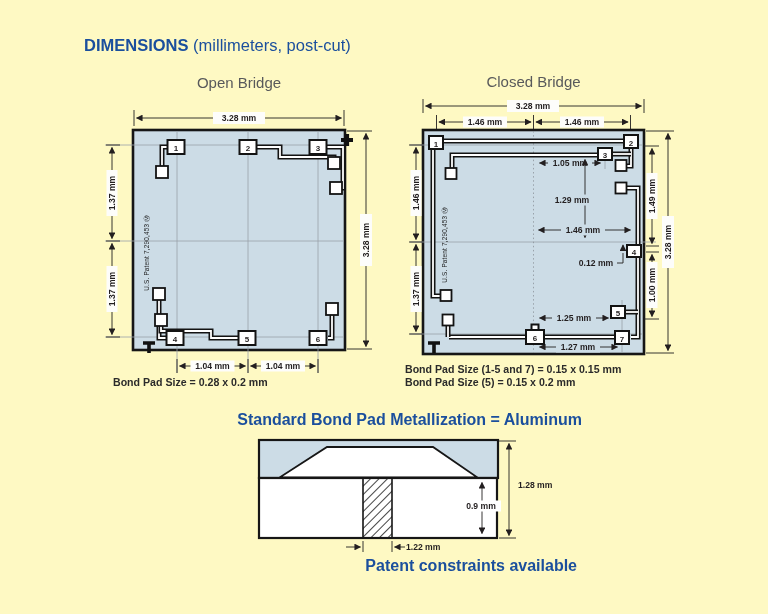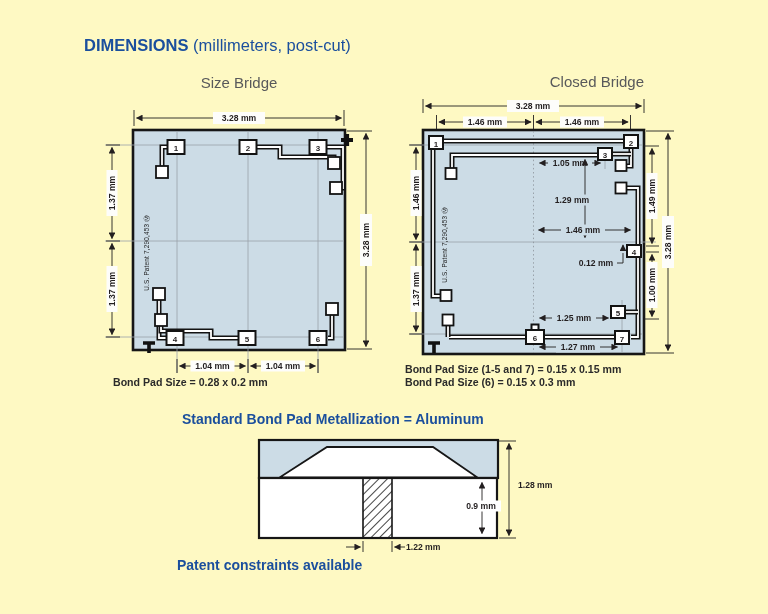--- a/index.html
+++ b/index.html
@@ -4,21 +4,21 @@
 <style>
   html,body{margin:0;padding:0;}
   body{background:#ffffff;}
   #stage{position:relative;width:768px;height:614px;background:#fef9c3;overflow:hidden;
          font-family:"Liberation Sans",sans-serif;}
   .abs{position:absolute;}
   #page-title{left:84px;top:36px;font-size:16.5px;color:#1b4f9d;white-space:nowrap;}
   #page-title .t-main{font-weight:bold;}
   .die-heading{font-size:15px;color:#58595b;text-align:center;}
   .caption{font-size:10.6px;font-weight:bold;color:#2b2b2b;line-height:13px;}
-  .blue-heading{font-size:14px;font-weight:bold;color:#1b4f9d;text-align:left;}
+  .blue-heading{font-size:16px;font-weight:bold;color:#1b4f9d;text-align:right;}
   svg{position:absolute;left:0;top:0;}
   svg text{font-family:"Liberation Sans",sans-serif;fill:#231f20;}
   .dim-label{font-size:8.6px;font-weight:bold;}
   .pad-num{font-size:8px;font-weight:bold;text-anchor:middle;}
   .patent{font-size:6.4px;letter-spacing:.2px;text-anchor:middle;fill:#1c1c1c;}
   .die{fill:#ccdce6;stroke:#161616;stroke-width:2.6;}
   .gray{stroke:#9aa1a8;stroke-width:0.8;}
   .dash{stroke:#8b939a;stroke-width:0.8;stroke-dasharray:1.5,2.6;}
   .dim{stroke:#231f20;stroke-width:0.9;fill:none;}
   .tick{stroke:#231f20;stroke-width:0.9;}
@@ -32,22 +32,22 @@
 </style>
 </head>
 <body>
 
 <div id="stage">
 
   <div id="page-title" class="abs">
     <span class="t-main">DIMENSIONS</span><span> (millimeters, post-cut)</span>
   </div>
 
-  <div class="abs die-heading" style="left:133px;top:74px;width:212px;">Size Bridge</div>
-  <div class="abs die-heading" style="left:423px;top:73px;width:221px;text-align:right;">Closed Bridge</div>
+  <div class="abs die-heading" style="left:133px;top:74px;width:212px;">Open Bridge</div>
+  <div class="abs die-heading" style="left:423px;top:73px;width:221px;">Closed Bridge</div>
 
   <svg width="768" height="614" viewBox="0 0 768 614">
     <defs>
       <marker id="ah" viewBox="0 0 10 10" refX="9" refY="5" markerWidth="7.5" markerHeight="7.5" orient="auto-start-reverse">
           <path d="M0,0 L10,5 L0,10 z" fill="#231f20"></path>
         </marker>
       <pattern id="hatch" width="6" height="6" patternTransform="rotate(45)" patternUnits="userSpaceOnUse">
         <line x1="0" y1="0" x2="0" y2="6" stroke="#222" stroke-width="1.7"></line>
       </pattern>
     </defs>
@@ -335,20 +335,20 @@
       <line class="dim" x1="346" y1="547" x2="360.5" y2="547" marker-end="url(#ah)"></line>
       <line class="dim" x1="394.5" y1="547" x2="405" y2="547" marker-start="url(#ah)"></line>
       <text class="dim-label" x="406" y="550">1.22 mm</text>
     </g>
   </svg>
 
   <div class="abs caption" style="left:113px;top:376px;width:260px;">Bond Pad Size = 0.28 x 0.2 mm</div>
 
   <div class="abs" style="left:405px;top:363px;width:268px;">
     <div class="caption">Bond Pad Size (1-5 and 7) = 0.15 x 0.15 mm</div>
-    <div class="caption">Bond Pad Size (6) = 0.15 x 0.3 mm</div>
+    <div class="caption">Bond Pad Size (5) = 0.15 x 0.2 mm</div>
   </div>
 
   <div class="abs blue-heading" style="left:182px;top:411px;width:400px;">Standard Bond Pad Metallization = Aluminum</div>
 
   <div class="abs blue-heading" style="left:177px;top:557px;width:400px;">Patent constraints available</div>
 
 </div>
 
 </body></html>

